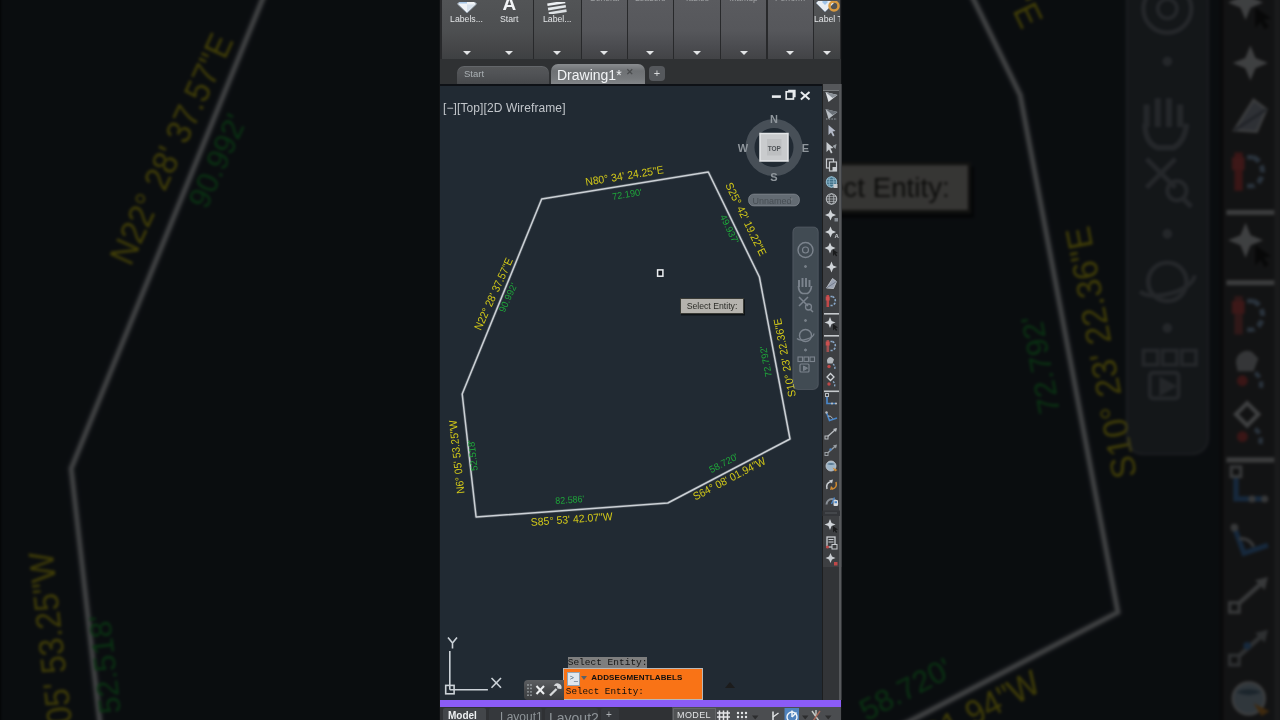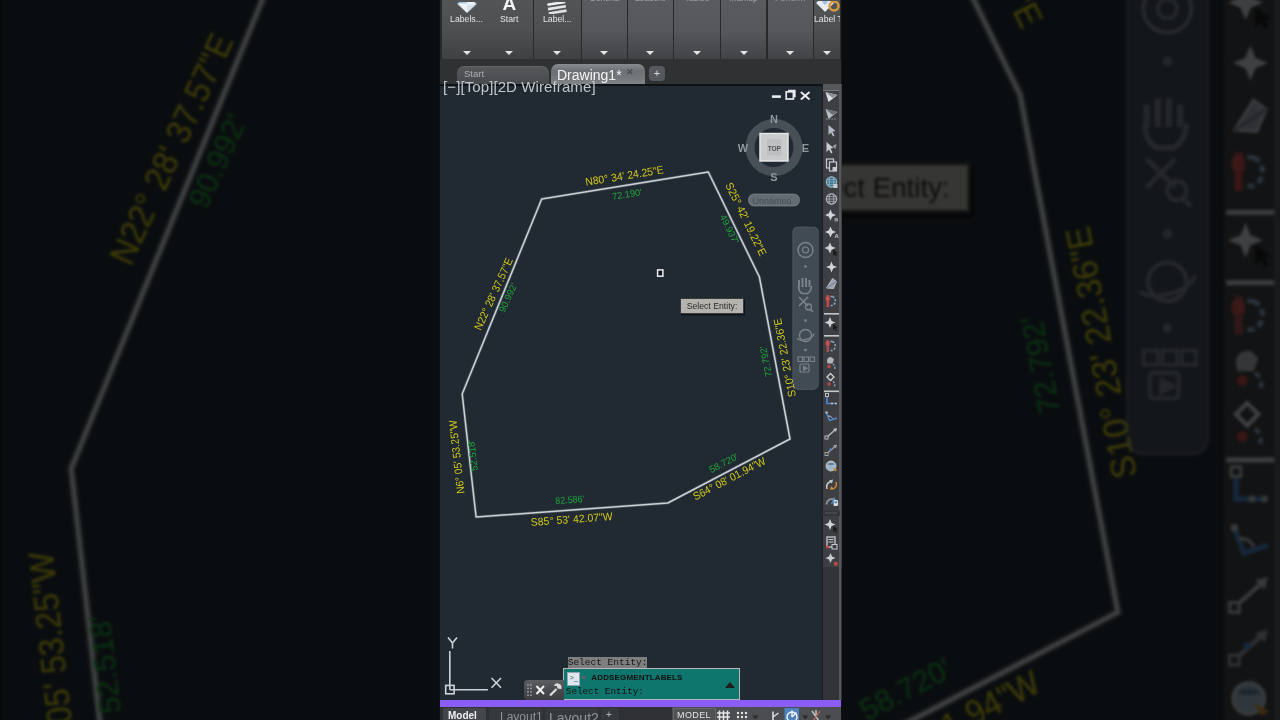--- a/index.html
+++ b/index.html
@@ -280,21 +280,21 @@
 <div style="position:absolute;left:0;top:84px;width:401px;height:615.5px;background:#212a33;border-top:2px solid #0e1116"></div>
 
 <div style="position:absolute;left:382px;top:84px;width:19px;height:483px;background:#3d3f42;border-left:1px solid #1d1e1f"></div>
 
 <div style="position:absolute;left:383px;top:84px;width:18px;height:7px;background:#55575a;box-shadow:inset 0 -1px 0 #76797c"></div>
 
 <div style="position:absolute;left:382px;top:567px;width:19px;height:132.5px;background:#323437;border-left:1px solid #1d1e1f"></div>
 
 <div style="position:absolute;left:398.5px;top:84px;width:2.5px;height:615.5px;background:#56585b"></div>
 
-<div style="position:absolute;left:3px;top:78px;font-size:15px;color:#c2c6cb;letter-spacing:0.1px;white-space:nowrap">[−][Top][2D Wireframe]</div>
+<div style="position:absolute;left:3px;top:101px;font-size:12px;color:#c2c6cb;letter-spacing:0.1px;white-space:nowrap">[−][Top][2D Wireframe]</div>
 <svg width="401" height="720" viewBox="0 0 401 720" style="position:absolute;left:0;top:0" font-family="Liberation Sans, sans-serif">
 
 <polygon points="101.7,199 268.3,172 319.4,277 350,439 227.8,503 36.1,517 22.2,394" fill="none" stroke="#c9ced3" stroke-width="3" stroke-linejoin="round" opacity="0.22"></polygon>
 <polygon points="101.7,199 268.3,172 319.4,277 350,439 227.8,503 36.1,517 22.2,394" fill="none" stroke="#ccd1d6" stroke-width="1.5" stroke-linejoin="round"></polygon>
 <text x="0" y="0" transform="translate(185,179.5) rotate(-9.2)" text-anchor="middle" font-size="11" fill="#d3c918" textLength="79" lengthAdjust="spacingAndGlyphs">N80° 34' 24.25"E</text>
         <text x="0" y="0" transform="translate(187.5,197.5) rotate(-9.2)" text-anchor="middle" font-size="9.5" fill="#1fa53a" textLength="30" lengthAdjust="spacingAndGlyphs">72.190'</text>
         <text x="0" y="0" transform="translate(302.5,220.8) rotate(64.1)" text-anchor="middle" font-size="11" fill="#d3c918" textLength="80" lengthAdjust="spacingAndGlyphs">S25° 42' 19.22"E</text>
         <text x="0" y="0" transform="translate(286.5,230.5) rotate(64.1)" text-anchor="middle" font-size="9.5" fill="#1fa53a" textLength="31" lengthAdjust="spacingAndGlyphs">49.937'</text>
         <text x="0" y="0" transform="translate(57,295.5) rotate(-65.5)" text-anchor="middle" font-size="11" fill="#d3c918" textLength="78" lengthAdjust="spacingAndGlyphs">N22° 28' 37.57"E</text>
         <text x="0" y="0" transform="translate(71,299) rotate(-65.5)" text-anchor="middle" font-size="9.5" fill="#1fa53a" textLength="31" lengthAdjust="spacingAndGlyphs">90.992'</text>
@@ -461,21 +461,21 @@
         <rect x="384" y="335" width="15" height="1.6" fill="#c6c9cc"></rect>
         <rect x="384" y="390.5" width="15" height="1.6" fill="#c6c9cc"></rect>
         <rect x="382.5" y="510.5" width="17.5" height="5.5" fill="#34363a"></rect>
         <rect x="385" y="512.5" width="12" height="1" fill="#55585c"></rect>
 </svg>
 
 <div style="position:absolute;left:239.8px;top:298px;width:62.4px;height:13.8px;background:#b5b3ae;border:1px solid #3a3b36;box-shadow:1px 1.5px 0 rgba(0,0,0,0.55);font-size:8.7px;color:#2b2c27;line-height:14px;text-align:center;white-space:nowrap">Select Entity:</div>
 
 <div style="position:absolute;left:127.7px;top:657.3px;width:79.5px;height:11.4px;background:#7e7e7e;font-family:'Liberation Mono',monospace;font-size:9.5px;line-height:11.5px;color:#161616;text-align:center;white-space:nowrap">Select Entity:</div>
 
-<div style="position:absolute;left:123.8px;top:669.2px;width:175px;height:30.2px;background:#0f766e;box-shadow:0 0 0 1px #b8b8b8">
+<div style="position:absolute;left:123.8px;top:669.2px;width:138px;height:30.2px;background:#f97316;box-shadow:0 0 0 1px #b8b8b8">
 
 <div style="position:absolute;left:3.5px;top:3px;width:11px;height:11.5px;background:#dfe7ee;border:1px solid #93a5b5;font-size:7px;color:#35506a;line-height:10px;text-align:center">&gt;_</div>
 <svg width="10" height="10" style="position:absolute;left:16.5px;top:5px">
           <polygon points="1,2 7,2 4,6" fill="#5a6068"></polygon>
         </svg>
 
 <div style="position:absolute;left:27.5px;top:3.5px;font-size:8px;font-weight:bold;color:#101010;letter-spacing:0.15px;white-space:nowrap">ADDSEGMENTLABELS</div>
 
 <div style="position:absolute;left:2px;top:17px;font-family:'Liberation Mono',monospace;font-size:9.3px;color:#101010;white-space:nowrap">Select Entity:</div>
 

